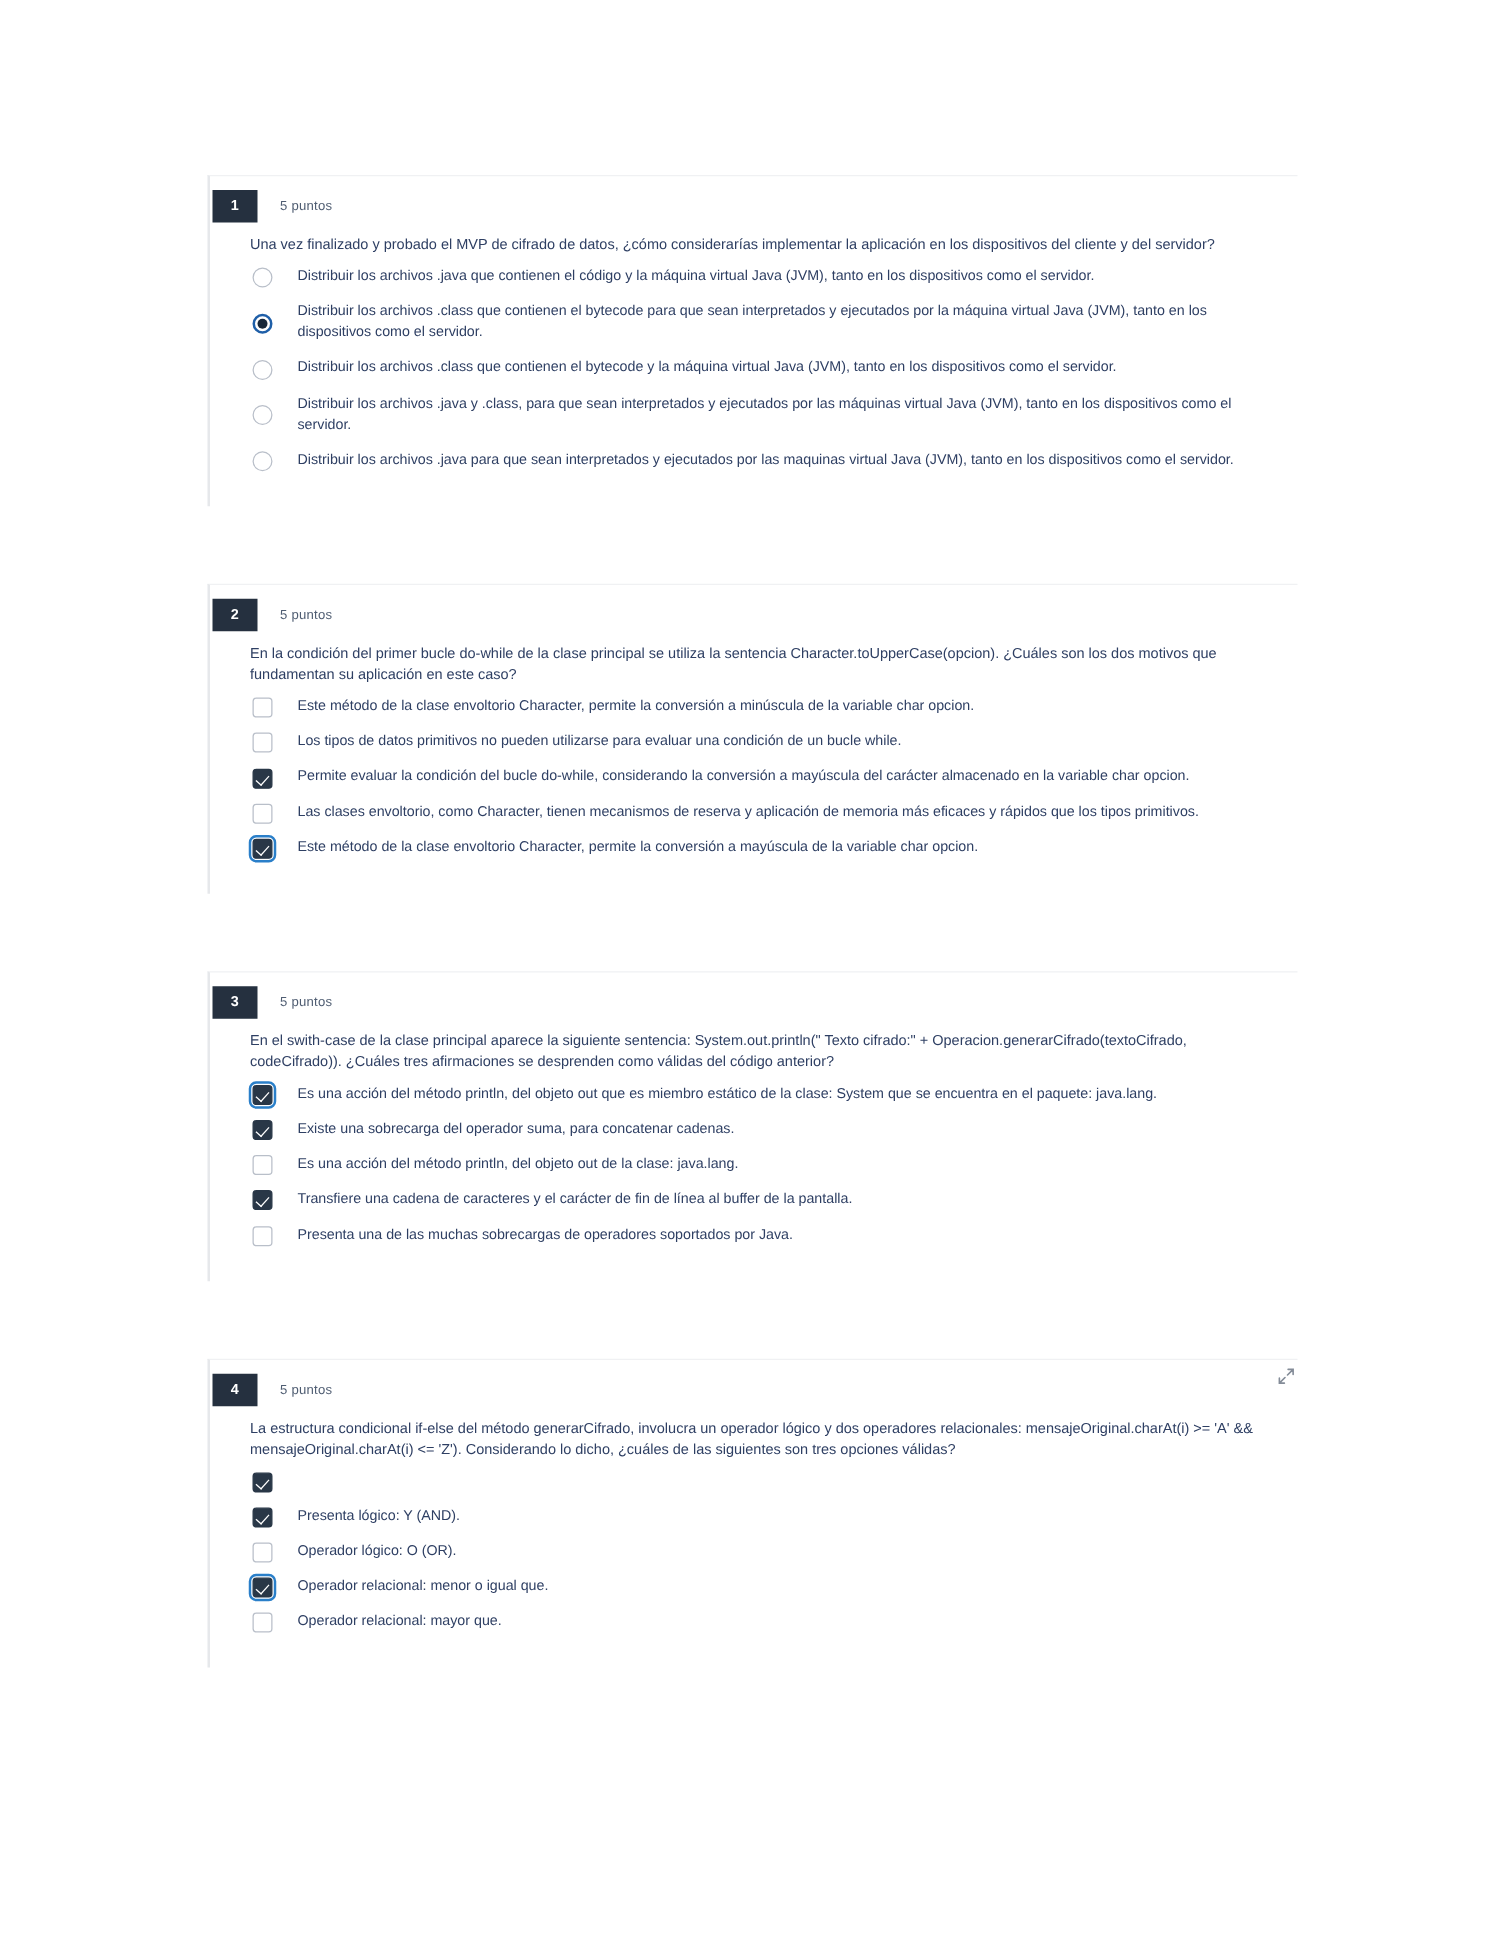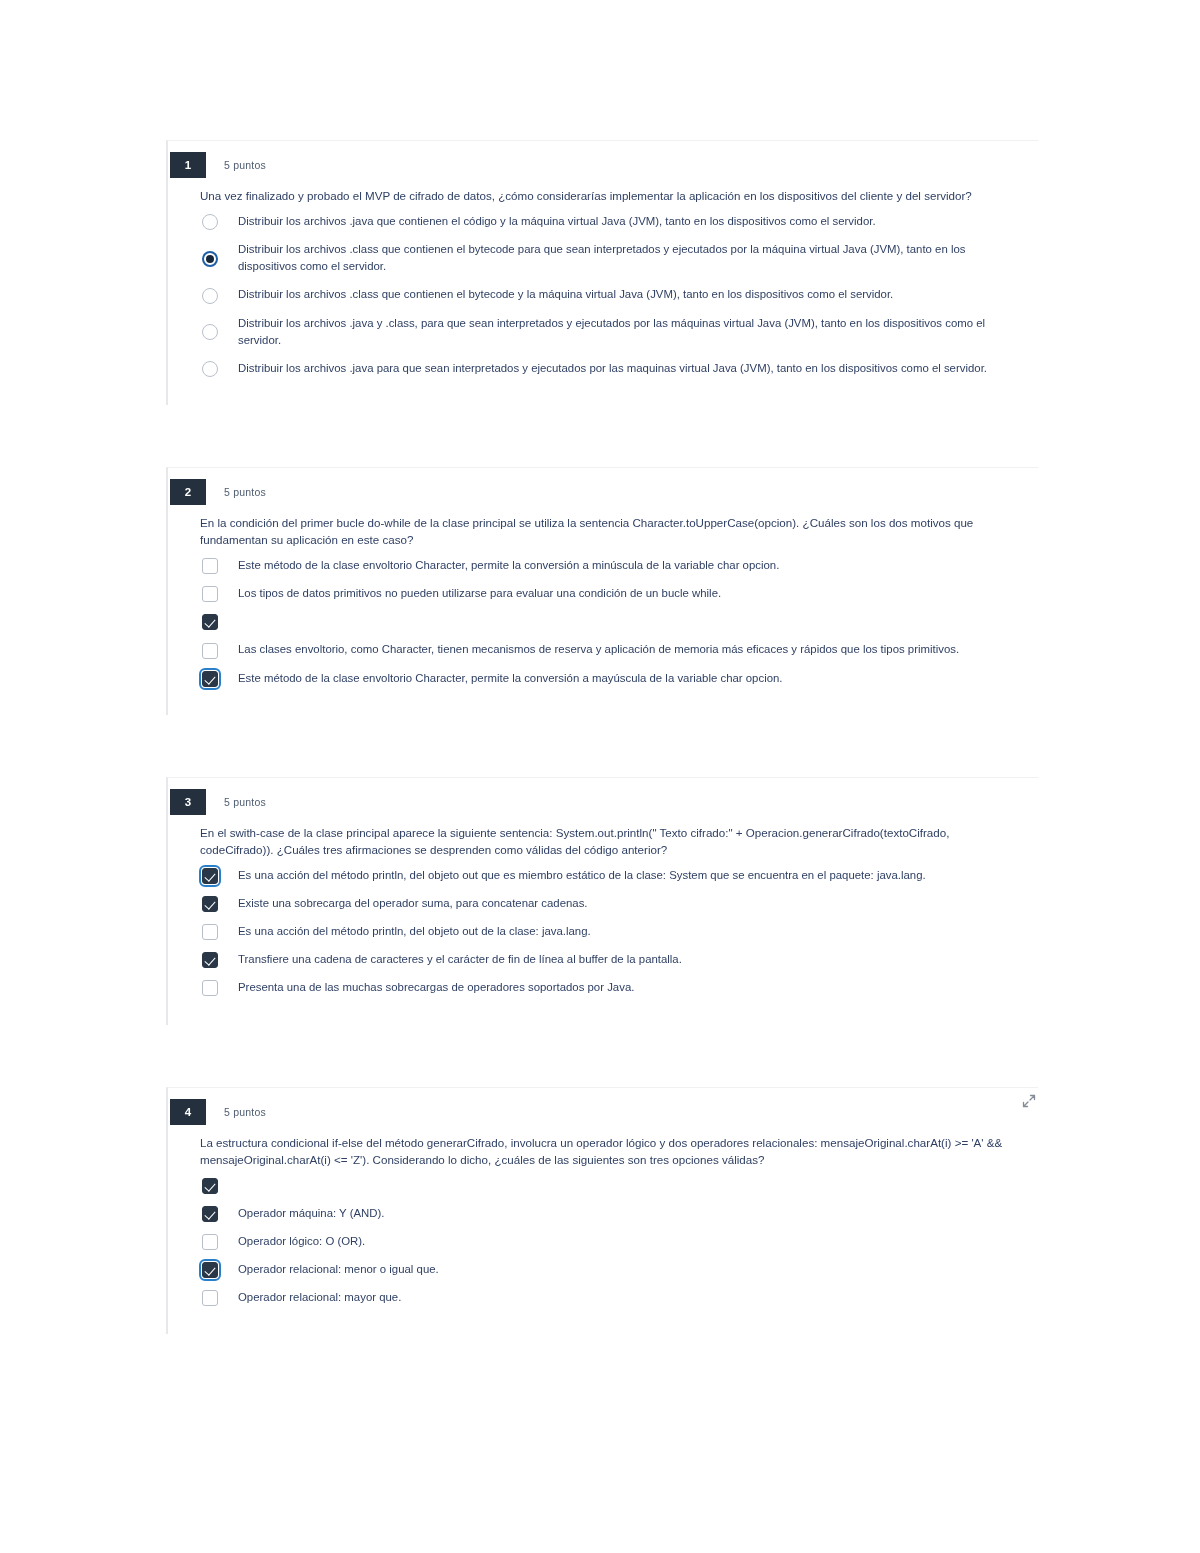--- a/index.html
+++ b/index.html
@@ -185,20 +185,21 @@
           <div class="option">
             <span class="checkbox"></span>
             <span class="opt-label">Este método de la clase envoltorio Character, permite la conversión a minúscula de la variable char opcion.</span>
           </div>
           <div class="option">
             <span class="checkbox"></span>
             <span class="opt-label">Los tipos de datos primitivos no pueden utilizarse para evaluar una condición de un bucle while.</span>
           </div>
           <div class="option">
             <span class="checkbox checked"></span>
+            <span class="opt-label">Permite evaluar la condición del bucle do-while, considerando la conversión a mayúscula del carácter almacenado en la variable char opcion.</span>
           </div>
           <div class="option">
             <span class="checkbox"></span>
             <span class="opt-label">Las clases envoltorio, como Character, tienen mecanismos de reserva y aplicación de memoria más eficaces y rápidos que los tipos primitivos.</span>
           </div>
           <div class="option">
             <span class="checkbox checked focused"></span>
             <span class="opt-label">Este método de la clase envoltorio Character, permite la conversión a mayúscula de la variable char opcion.</span>
           </div>
         </div>
@@ -242,21 +243,21 @@
           <div class="q-badge">4</div>
           <div class="q-points">5 puntos</div>
         </div>
         <div class="q-prompt">La estructura condicional if-else del método generarCifrado, involucra un operador lógico y dos operadores relacionales: mensajeOriginal.charAt(i) &gt;= 'A' &amp;&amp; mensajeOriginal.charAt(i) &lt;= 'Z'). Considerando lo dicho, ¿cuáles de las siguientes son tres opciones válidas?</div>
         <div class="options">
           <div class="option">
             <span class="checkbox checked"></span>
           </div>
           <div class="option">
             <span class="checkbox checked"></span>
-            <span class="opt-label">Operador máquina: Y (AND).</span>
+            <span class="opt-label">Presenta lógico: Y (AND).</span>
           </div>
           <div class="option">
             <span class="checkbox"></span>
             <span class="opt-label">Operador lógico: O (OR).</span>
           </div>
           <div class="option">
             <span class="checkbox checked focused"></span>
             <span class="opt-label">Operador relacional: menor o igual que.</span>
           </div>
           <div class="option">

